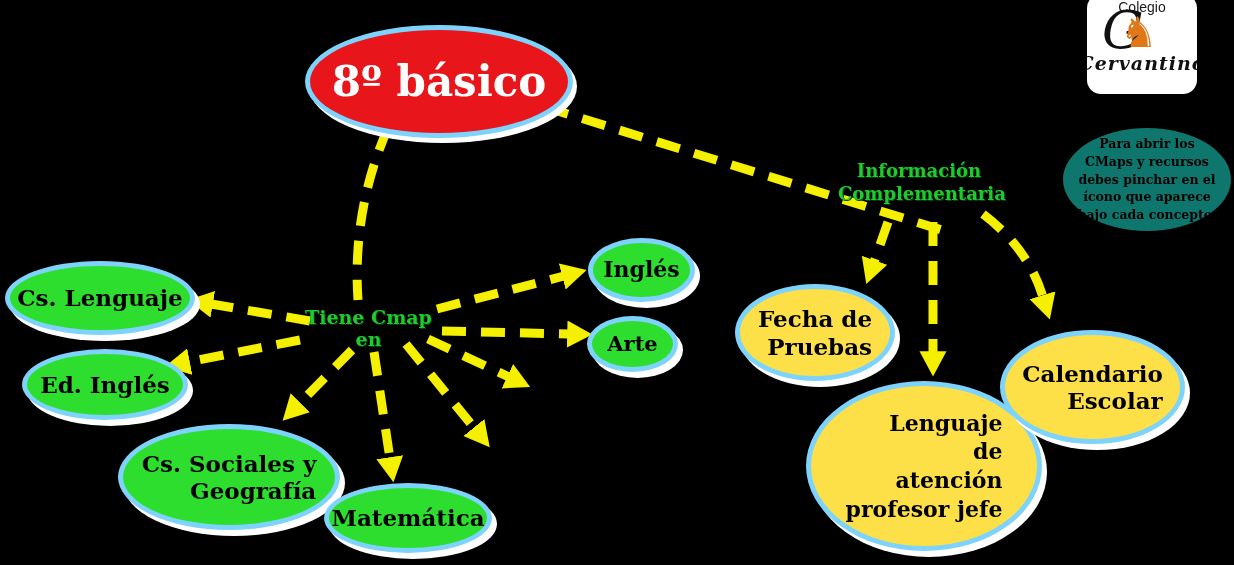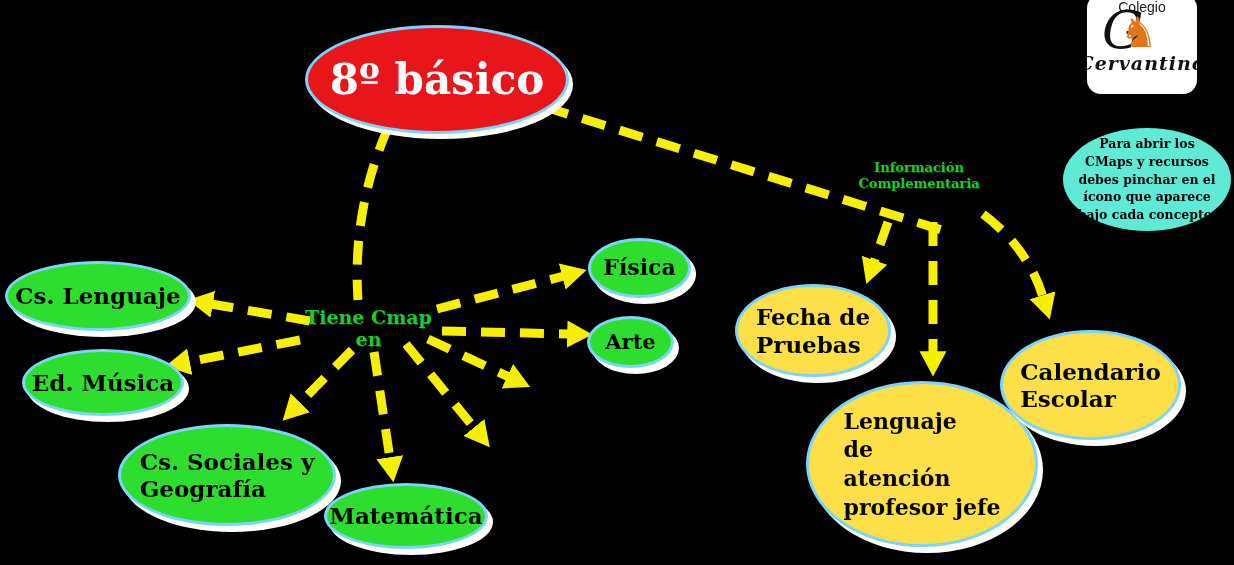--- a/index.html
+++ b/index.html
@@ -4,23 +4,23 @@
 <style>
   html,body{margin:0;padding:0;background:#000;}
   #stage{
     position:relative;width:1234px;height:565px;background:#000;overflow:hidden;
     font-family:"DejaVu Serif", serif;
   }
   
   .node{
     position:absolute;border-radius:50%;
     display:flex;align-items:center;justify-content:center;
-    text-align:left;color:#000;font-weight:bold;
+    text-align:right;color:#000;font-weight:bold;
     box-shadow:5px 6px 0 0 #ffffff;
-    border:3px solid #7dd3fc;
+    border:5px solid #7dd3fc;
     line-height:1.18;
     white-space:pre-line;
     cursor:pointer;
   }
   .subject{background:#2EDE2E;}
   .complementary{background:#fde047;}
   .root{
     background:#E8151B;color:#fff;font-size:42px;
     box-shadow:4px 5px 0 0 #ffffff;
   }
@@ -36,28 +36,28 @@
   .n-ingles{left:588px;top:238px;width:97px;height:54px;font-size:22px;}
   .n-fecha{left:735px;top:284px;width:150px;height:87px;font-size:23px;}
   .n-horario{left:806px;top:381px;width:226px;height:160px;font-size:22px;line-height:1.3;}
   .n-calendario{left:1000px;top:330px;width:175px;height:104px;font-size:23px;}
   
   .link-label{
     position:absolute;color:#1FC92F;font-weight:bold;text-align:center;
     white-space:pre-line;text-shadow:1px 1px 0 #04420a;
   }
   .l-tiene{left:296px;top:306px;width:145px;font-size:19px;}
-  .l-info{left:838px;top:160px;width:162px;font-size:13px;line-height:1.25;}
+  .l-info{left:838px;top:160px;width:162px;font-size:18px;line-height:1.25;}
   
   #connectors{position:absolute;left:0;top:0;}
   .edge{fill:none;stroke:#F5F000;stroke-width:9;stroke-dasharray:24 15;}
   
   .note{
     position:absolute;left:1063px;top:128px;width:168px;height:103px;
-    background:#5eead4;border-radius:50%;
+    background:#0f766e;border-radius:50%;
     display:flex;align-items:center;justify-content:center;text-align:center;
     color:#000;font-size:12.5px;font-weight:bold;line-height:1.42;
     white-space:pre-line;
   }
   
   .logo{
     position:absolute;left:1087px;top:-6px;width:110px;height:100px;
     background:#fff;border-radius:14px;
     display:flex;flex-direction:column;align-items:center;justify-content:flex-start;
     padding-top:6px;box-sizing:border-box;overflow:hidden;
@@ -99,26 +99,26 @@
     <path class="edge" marker-end="url(#ah)" d="M983,214 Q1028,248 1043,297"></path>
   </svg>
 
   <div class="node root n-root">8º básico</div>
 
   <div class="link-label l-tiene">Tiene Cmap en</div>
   <div class="link-label l-info">Información
 Complementaria</div>
 
   <div class="node subject n-naturales">Cs. Lenguaje</div>
-  <div class="node subject n-edfisica">Ed. Música</div>
+  <div class="node subject n-edfisica">Ed. Inglés</div>
   <div class="node subject n-sociales">Cs. Sociales y
 Geografía</div>
   <div class="node subject n-matematica">Matemática</div>
   <div class="node subject n-arte">Arte</div>
-  <div class="node subject n-ingles">Física</div>
+  <div class="node subject n-ingles">Inglés</div>
 
   <div class="node complementary n-fecha">Fecha de
 Pruebas</div>
   <div class="node complementary n-horario">Lenguaje
 de
 atención
 profesor jefe</div>
   <div class="node complementary n-calendario">Calendario
 Escolar</div>
 

